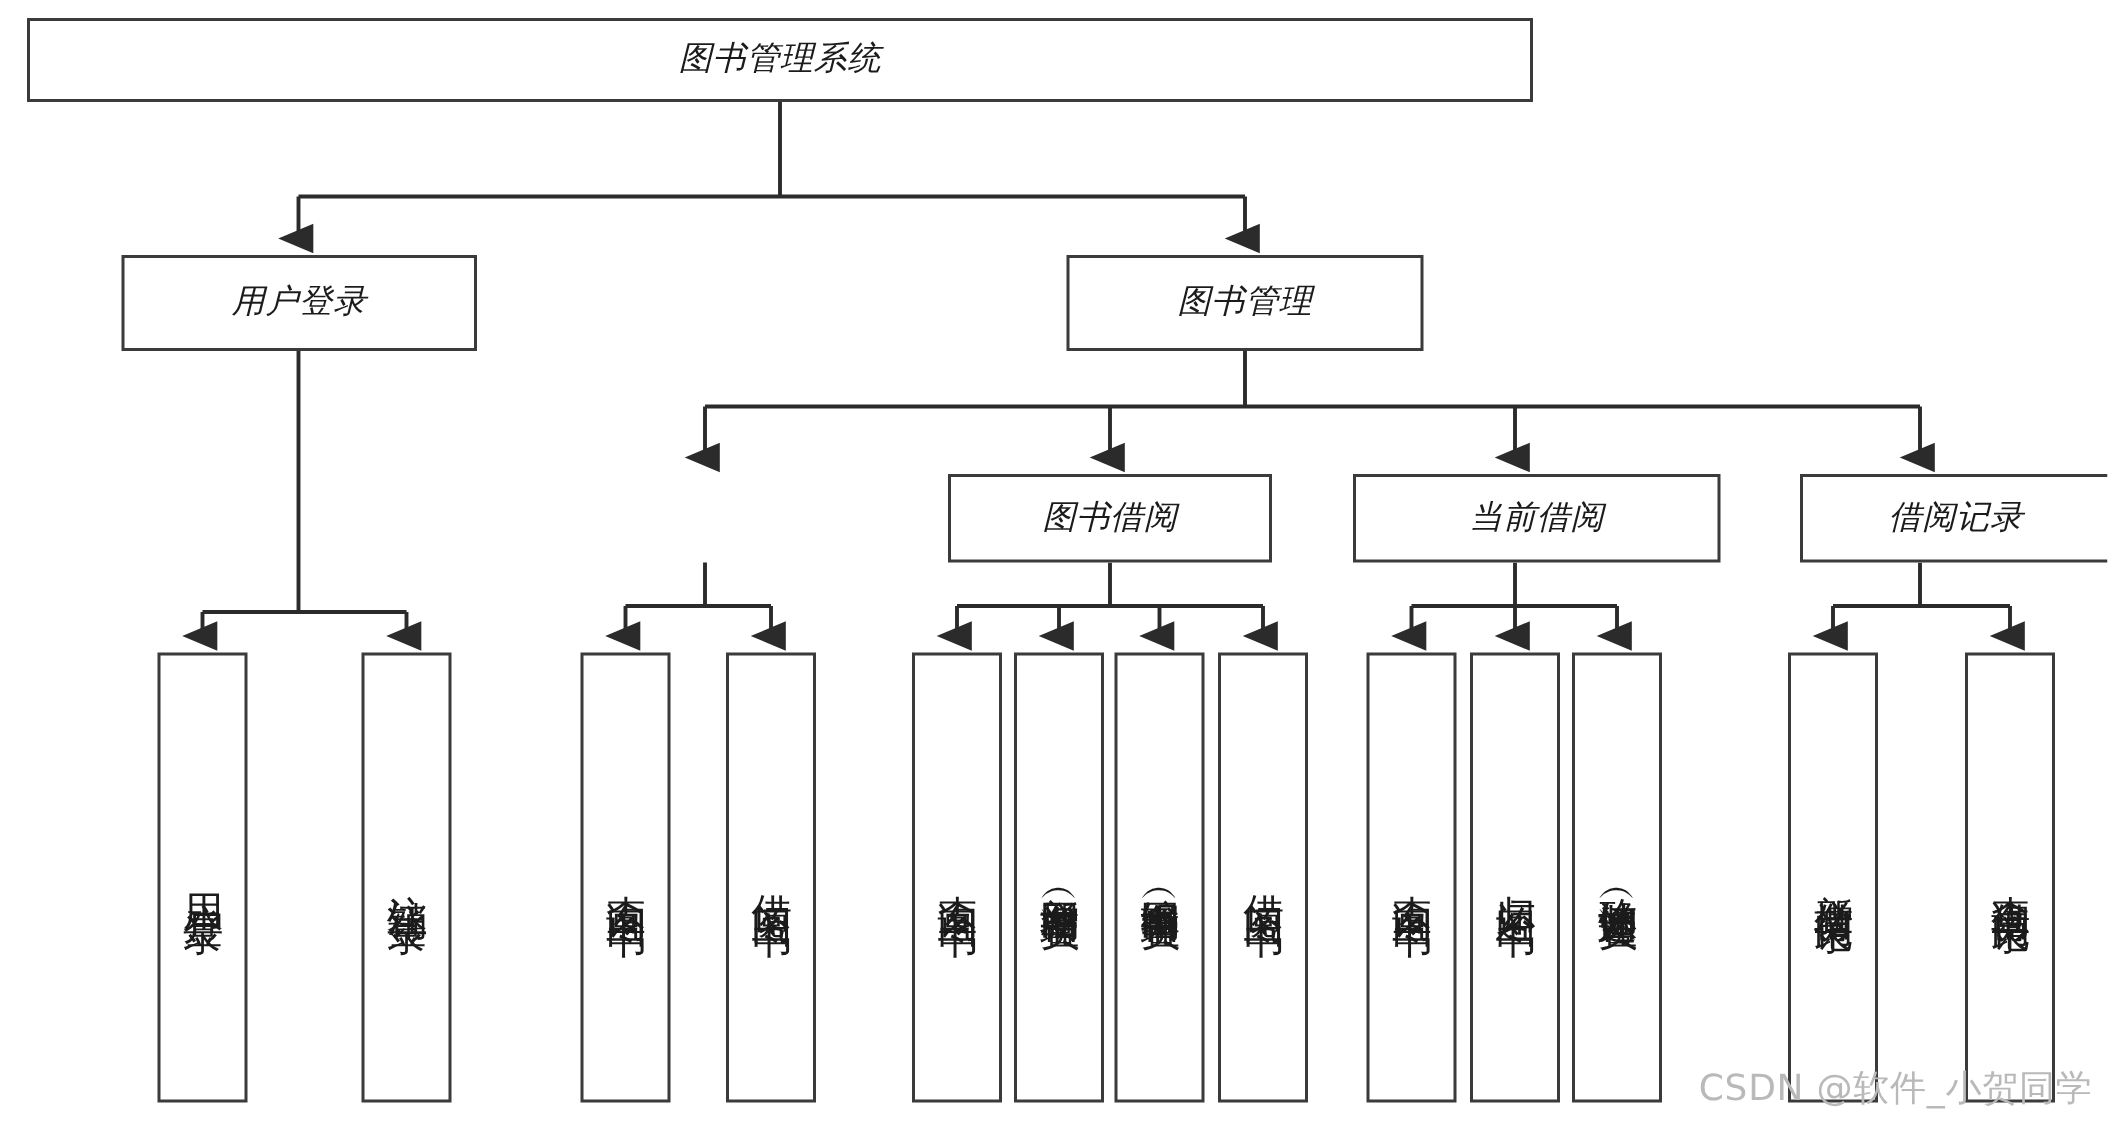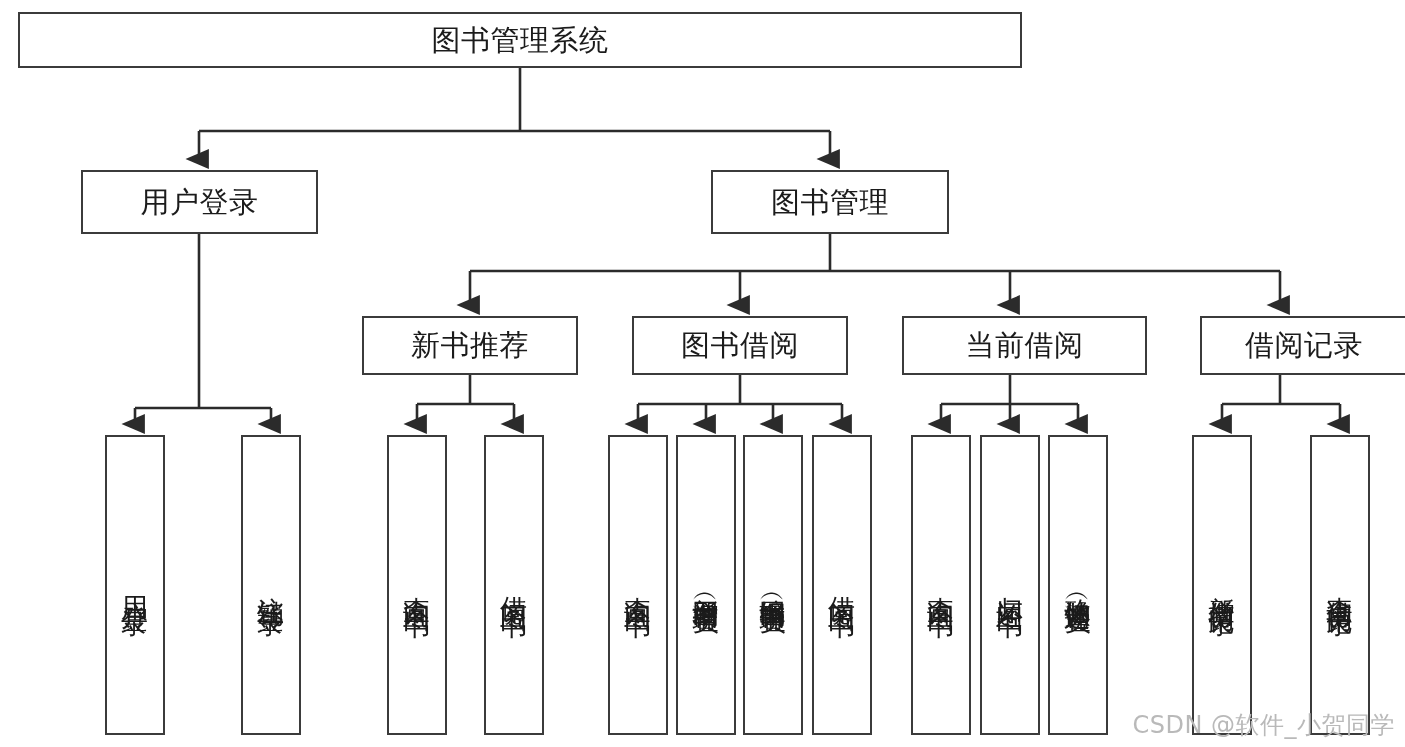--- a/index.html
+++ b/index.html
@@ -36,22 +36,23 @@
     color: #1b1b1b;
   }
   .node .lbl {
     display: block;
     text-align: center;
     line-height: 1.18;
     white-space: nowrap;
   }
   
   .node.h .lbl {
-    font-size: 29px;
+    font-size: 22px;
     letter-spacing: 0.5px;
+    font-style: italic;
   }
   
   .node.v {
     align-items: center;
     justify-content: center;
     padding: 4px 0;
   }
   .node.v .lbl {
     writing-mode: vertical-rl;
     text-orientation: upright;
@@ -139,23 +140,20 @@
     <span class="lbl">图书管理系统</span>
   </div>
 
   <div class="node h" style="left:81px; top:170px; width:237px; height:64px;">
     <span class="lbl">用户登录</span>
   </div>
   <div class="node h" style="left:711px; top:170px; width:238px; height:64px;">
     <span class="lbl">图书管理</span>
   </div>
 
-  <div class="node h" style="left:362px; top:316px; width:216px; height:59px;">
-    <span class="lbl">新书推荐</span>
-  </div>
   <div class="node h" style="left:632px; top:316px; width:216px; height:59px;">
     <span class="lbl">图书借阅</span>
   </div>
   <div class="node h" style="left:902px; top:316px; width:245px; height:59px;">
     <span class="lbl">当前借阅</span>
   </div>
   <div class="node h" style="left:1200px; top:316px; width:208px; height:59px;">
     <span class="lbl">借阅记录</span>
   </div>
 

